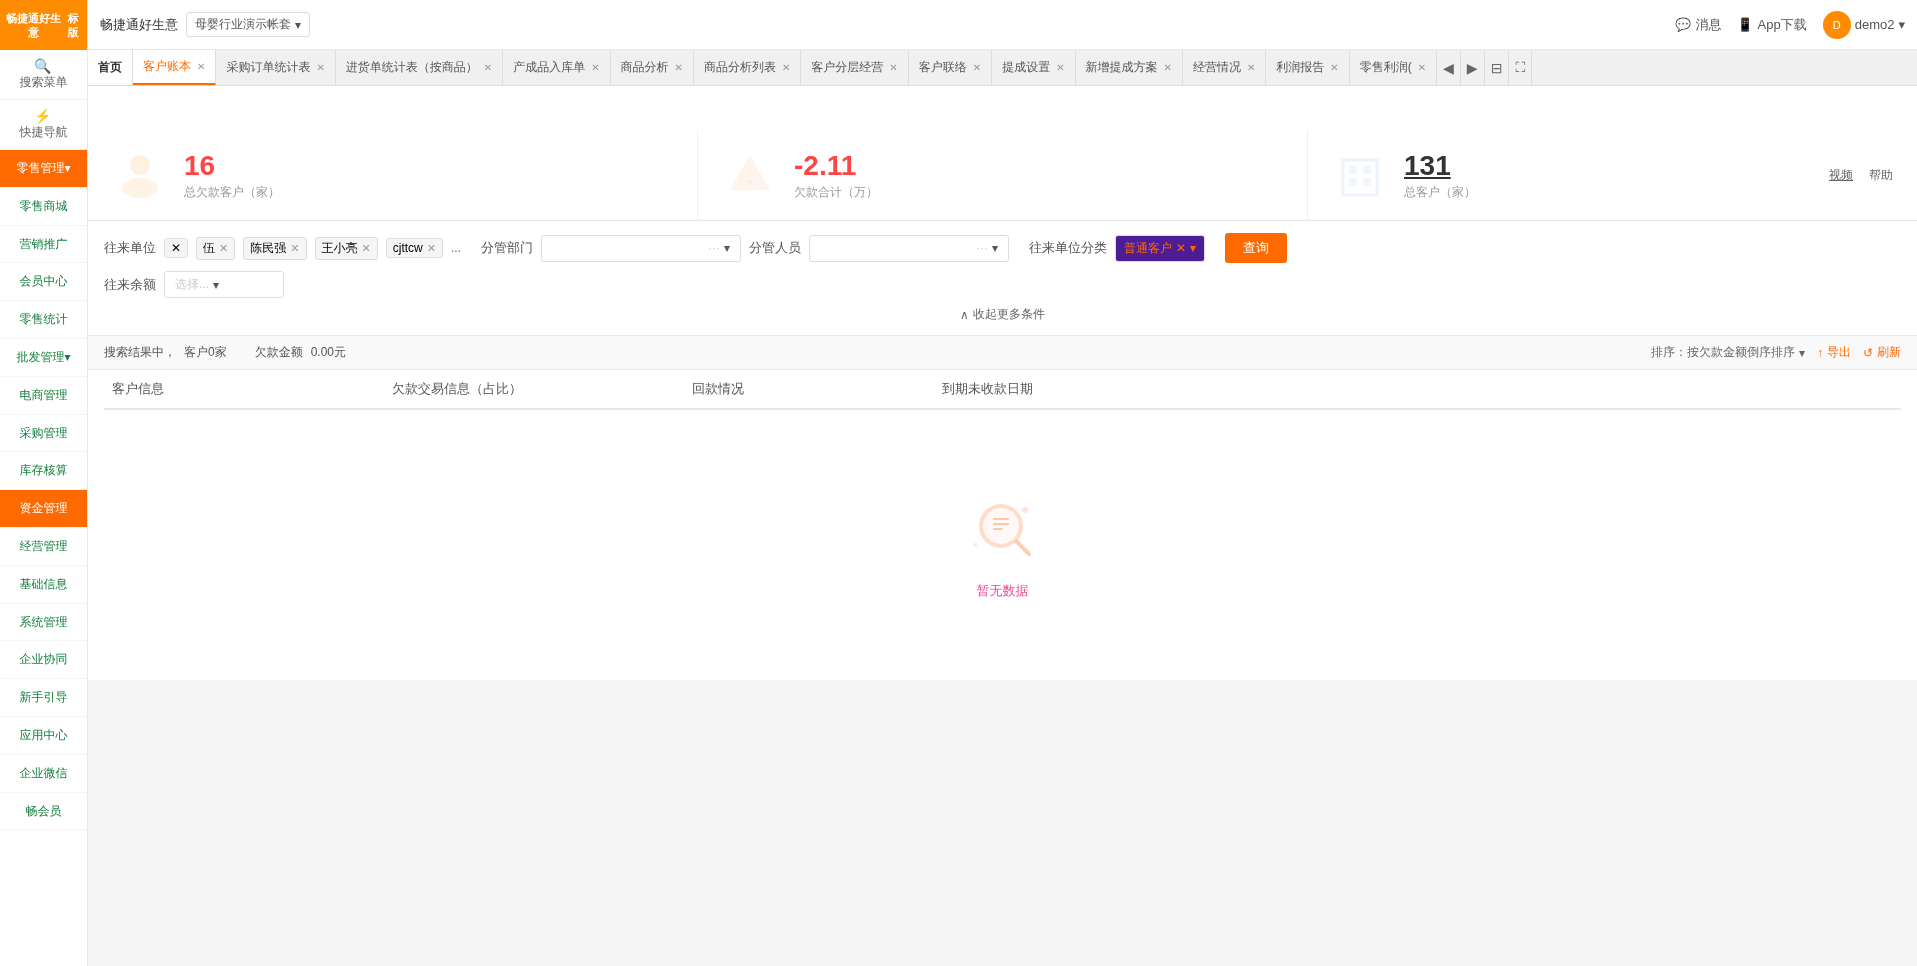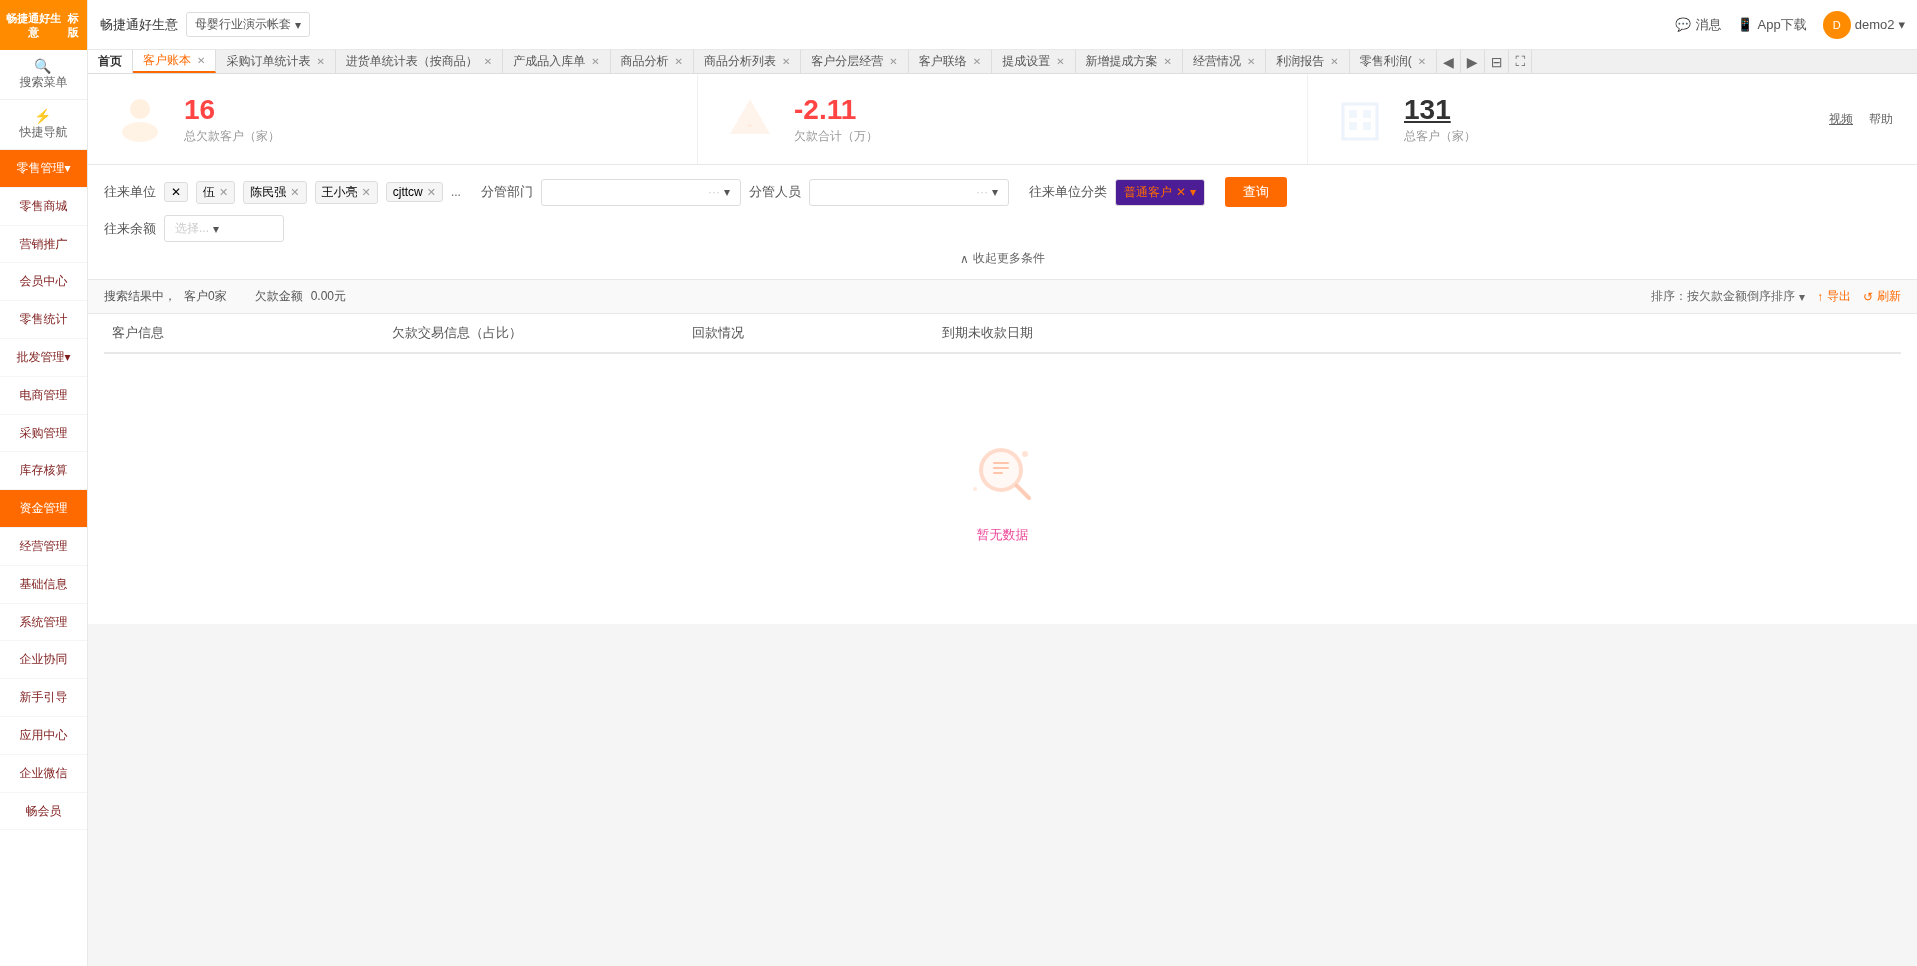--- a/index.html
+++ b/index.html
@@ -41,21 +41,21 @@
       padding: 8px 6px;
       border-bottom: 1px solid #f0f0f0;
       text-align: center;
       color: #666;
       font-size: 12px;
       cursor: pointer;
     }
     .sidebar-item {
       padding: 10px 6px;
       text-align: center;
-      color: #7f1d1d;
+      color: #15803d;
       font-size: 12px;
       cursor: pointer;
       border-bottom: 1px solid #f5f5f5;
       line-height: 1.4;
     }
     .sidebar-item.active {
       background: #ff6a00;
       color: #fff;
     }
     .sidebar-item.has-arrow {
@@ -129,21 +129,21 @@
       justify-content: center;
       color: #fff;
       font-size: 11px;
     }
 
     
     .tabs-bar {
       background: #f0f0f0;
       display: flex;
       align-items: center;
-      height: 24px;
+      height: 36px;
       flex-shrink: 0;
       overflow: hidden;
       border-bottom: 1px solid #ddd;
     }
     .tab {
       display: flex;
       align-items: center;
       padding: 0 10px;
       height: 100%;
       font-size: 12px;
@@ -193,20 +193,21 @@
       padding: 0;
     }
     .stat-card {
       flex: 1;
       padding: 16px 24px;
       display: flex;
       align-items: center;
       gap: 16px;
       border-right: 1px solid #f0f0f0;
       min-height: 90px;
+      margin-top: 44px;
     }
     .stat-card:last-child { border-right: none; }
     .stat-icon {
       width: 56px;
       height: 56px;
       display: flex;
       align-items: center;
       justify-content: center;
       opacity: 0.25;
     }

